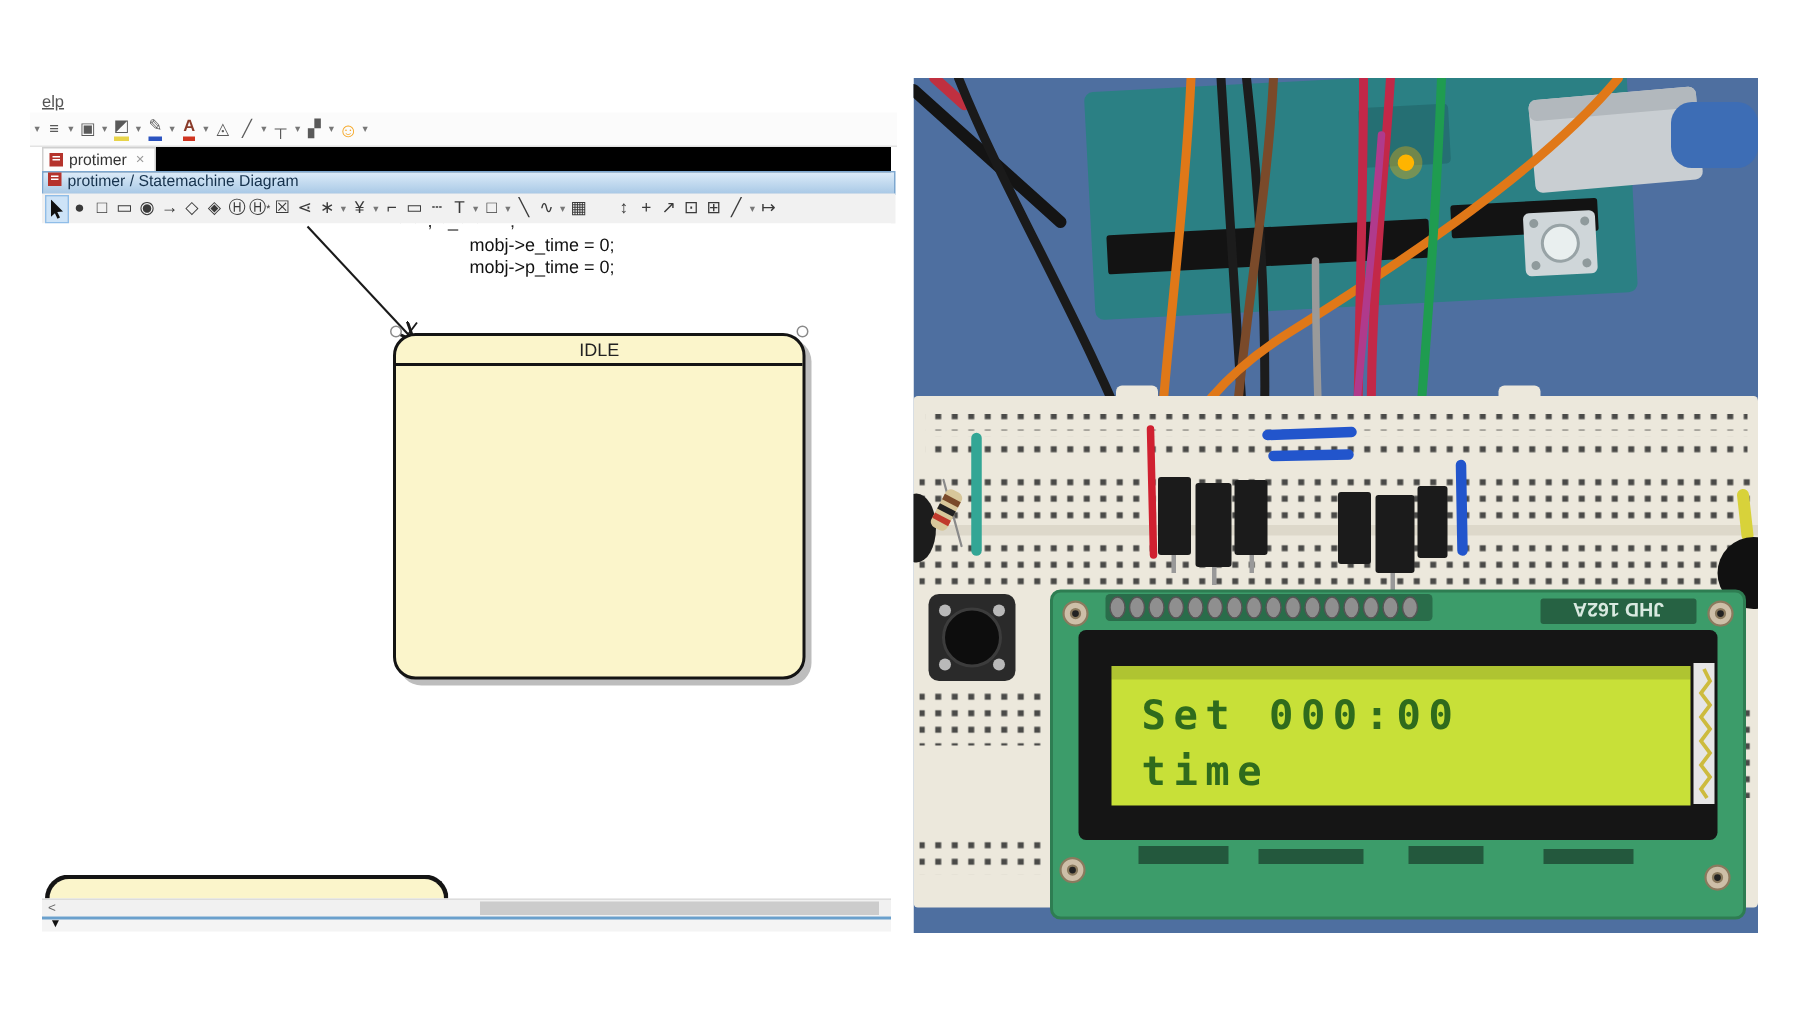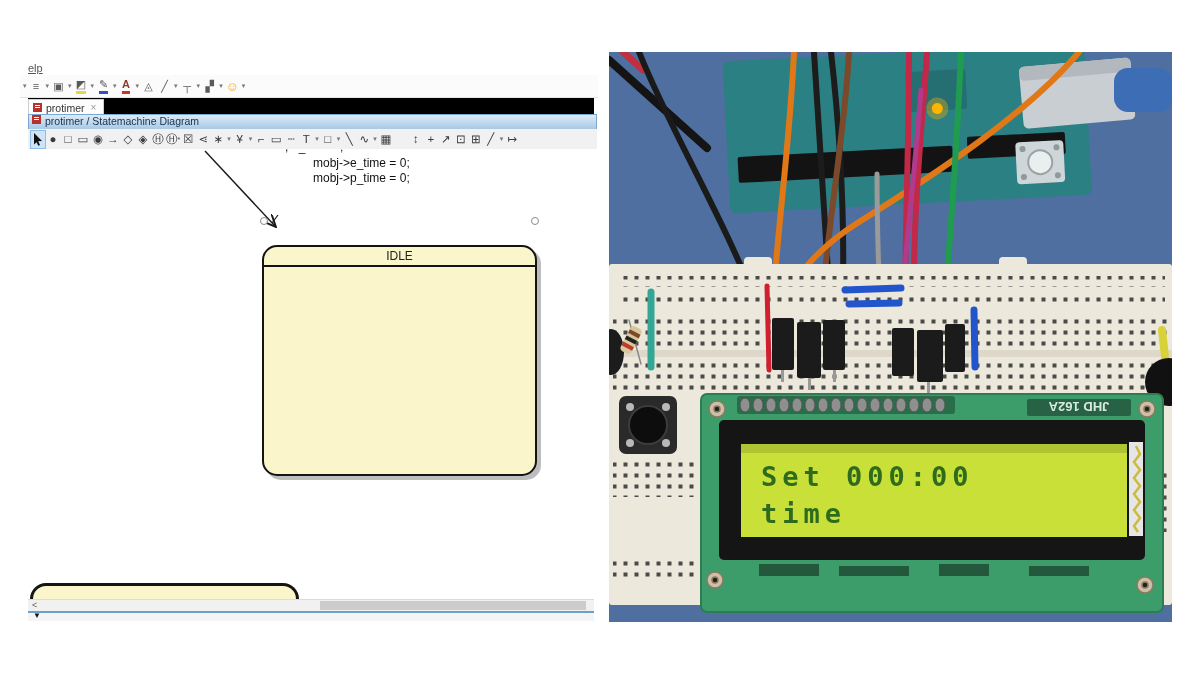--- a/index.html
+++ b/index.html
@@ -29,21 +29,21 @@
   .dtb-item.sel{background:#cde3f7;outline:1px solid #8fbde8;}
   .dtb-sep{width:14px;}
   .sup{font-size:7px;vertical-align:super;}
 
   .canvas{position:absolute;left:0;top:87px;width:566px;height:450px;background:#ffffff;overflow:hidden;}
   .clipped-line{position:absolute;left:232px;top:0;width:140px;height:5px;overflow:hidden;}
   .clipped-line span{display:block;margin-top:-9px;font-size:12px;color:#222;letter-spacing:1px;}
   .code-block{position:absolute;left:250px;top:7px;font-size:12px;line-height:15px;color:#111;white-space:pre;margin-left:35px;}
   .arrow-svg{position:absolute;left:0;top:0;width:566px;height:450px;pointer-events:none;}
   .port{position:absolute;width:6px;height:6px;border:1px solid #8a8a8a;border-radius:50%;background:#fff;}
-  .state-idle{position:absolute;left:234px;top:73px;width:271px;height:227px;background:#fbf5cb;border:2px solid #141414;border-radius:15px;box-shadow:4px 4px 0 #bdbdbd;margin-top:23px;}
+  .state-idle{position:absolute;left:234px;top:73px;width:271px;height:227px;background:#fbf5cb;border:2px solid #141414;border-radius:15px;box-shadow:4px 4px 0 #bdbdbd;}
   .state-title{height:18px;border-bottom:2px solid #141414;display:flex;align-items:center;justify-content:center;font-size:12px;color:#222;}
   .state-partial{position:absolute;left:2px;top:434px;width:263px;height:30px;background:#fbf5cb;border:3px solid #141414;border-bottom:none;border-radius:16px 16px 0 0;}
 
   .hscroll{position:absolute;left:0;top:537px;width:566px;height:11px;background:#f1f1f1;border-top:1px solid #dcdcdc;}
   .hscroll .arrow-left{position:absolute;left:4px;top:0;font-size:9px;color:#666;line-height:11px;}
   .hscroll .thumb{position:absolute;left:292px;top:1px;width:266px;height:9px;background:#cccccc;}
   .status-strip{position:absolute;left:0;top:549px;width:566px;height:8px;background:#f4f4f4;border-top:2px solid #6aa0cc;}
   .status-strip .tri{position:absolute;left:5px;top:-2px;font-size:8px;color:#111;line-height:10px;}
 
   

